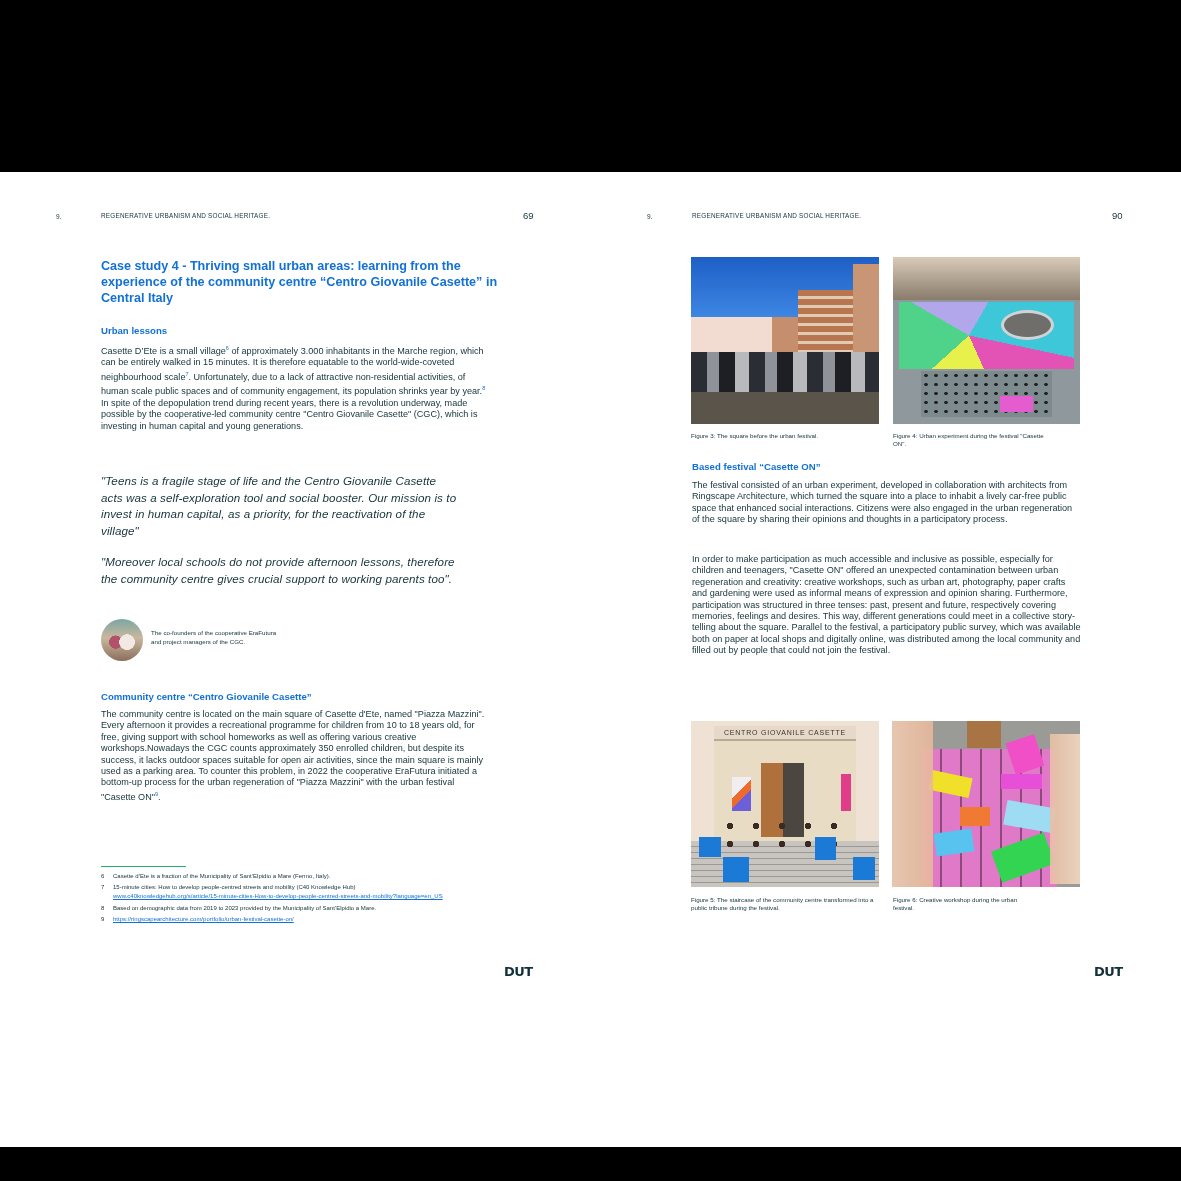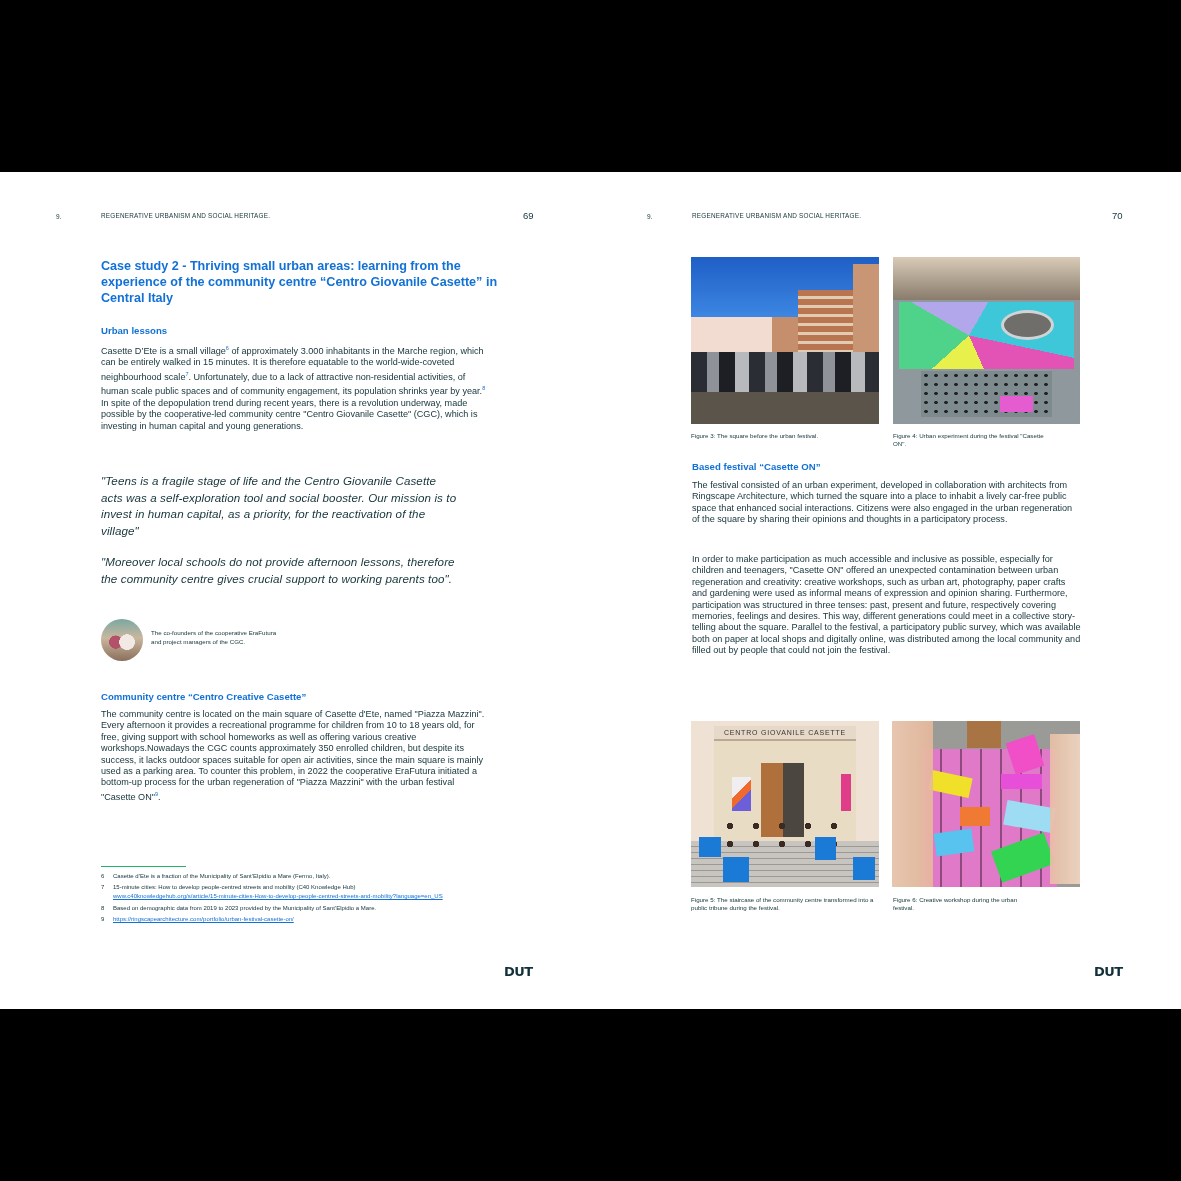--- a/index.html
+++ b/index.html
@@ -1,19 +1,19 @@
 <!DOCTYPE html>
 <html><head>
   <meta charset="utf-8">
   <style>
     * { box-sizing: border-box; margin: 0; padding: 0; }
     html, body { width: 1181px; height: 1181px; background: #000; overflow: hidden; }
     body { position: relative; font-family: "Liberation Sans", sans-serif; color: #15343a; }
 
-    .spread { position: absolute; left: 0; top: 172px; width: 1181px; height: 837px; background: #fff; }
+    .spread { position: absolute; left: 0; top: 172px; width: 1181px; height: 975px; background: #fff; }
     .page { position: absolute; top: 0; height: 837px; width: 590px; }
     .page.left { left: 0; }
     .page.right { left: 590px; }
 
     .running-head { position: absolute; top: 40px; font-size: 6.4px; letter-spacing: 0.2px; color: #16343a; text-transform: uppercase; }
     .chapter-num { position: absolute; top: 41px; font-size: 6.5px; color: #16343a; }
     .page-num { position: absolute; top: 38px; font-size: 9.5px; color: #16343a; }
 
     .left .chapter-num { left: 56px; }
     .left .running-head { left: 101px; }
@@ -107,35 +107,35 @@
 </head>
 <body>
 
 <div class="spread">
 
   <div class="page left">
     <span class="chapter-num">9.</span>
     <span class="running-head">REGENERATIVE URBANISM AND SOCIAL HERITAGE.</span>
     <span class="page-num">69</span>
 
-    <h1 class="title">Case study 2 - Thriving small urban areas: learning from the experience of the community centre “Centro Giovanile Casette” in Central Italy</h1>
+    <h1 class="title">Case study 4 - Thriving small urban areas: learning from the experience of the community centre “Centro Giovanile Casette” in Central Italy</h1>
 
     <h2 class="h2" style="left:101px; top:153px;">Urban lessons</h2>
     <p class="body" style="left:101px; top:171px; width:385px;"><span>Casette D’Ete is a small village</span><sup>6</sup><span> of approximately 3.000 inhabitants in the Marche region, which can be entirely walked in 15 minutes. It is therefore equatable to the world-wide-coveted neighbourhood scale</span><sup>7</sup><span>. Unfortunately, due to a lack of attractive non-residential activities, of human scale public spaces and of community engagement, its population shrinks year by year.</span><sup>8</sup><span> In spite of the depopulation trend during recent years, there is a revolution underway, made possible by the cooperative-led community centre "Centro Giovanile Casette" (CGC), which is investing in human capital and young generations.</span></p>
 
     <p class="quote" style="top:301px;">"Teens is a fragile stage of life and the Centro Giovanile Casette acts was a self-exploration tool and social booster. Our mission is to invest in human capital, as a priority, for the reactivation of the village"</p>
     <p class="quote" style="top:382px;">"Moreover local schools do not provide afternoon lessons, therefore the community centre gives crucial support to working parents too".</p>
 
     <div class="avatar"></div>
     <div class="avatar-caption">
       <div>The co-founders of the cooperative EraFutura</div>
       <div>and project managers of the CGC.</div>
     </div>
 
-    <h2 class="h2" style="left:101px; top:519px;">Community centre “Centro Creative Casette”</h2>
+    <h2 class="h2" style="left:101px; top:519px;">Community centre “Centro Giovanile Casette”</h2>
     <p class="body" style="left:101px; top:537px; width:385px;"><span>The community centre is located on the main square of Casette d'Ete, named "Piazza Mazzini". Every afternoon it provides a recreational programme for children from 10 to 18 years old, for free, giving support with school homeworks as well as offering various creative workshops.Nowadays the CGC counts approximately 350 enrolled children, but despite its success, it lacks outdoor spaces suitable for open air activities, since the main square is mainly used as a parking area. To counter this problem, in 2022 the cooperative EraFutura initiated a bottom-up process for the urban regeneration of "Piazza Mazzini" with the urban festival "Casette ON"</span><sup>9</sup><span>.</span></p>
 
     <div class="fn-rule"></div>
     <div class="footnotes">
       <div class="fn">
         <span class="fn-num">6</span>
         <span>Casette d’Ete is a fraction of the Municipality of Sant’Elpidio a Mare (Fermo, Italy).</span>
       </div>
       <div class="fn">
         <span class="fn-num">7</span>
@@ -153,21 +153,21 @@
         <a class="fn-link">https://ringscapearchitecture.com/portfolio/urban-festival-casette-on/</a>
       </div>
     </div>
 
     <div class="logo">DUT</div>
   </div>
 
   <div class="page right">
     <span class="chapter-num">9.</span>
     <span class="running-head">REGENERATIVE URBANISM AND SOCIAL HERITAGE.</span>
-    <span class="page-num">70</span>
+    <span class="page-num">90</span>
 
     <div class="photo p3" title="parked cars in the square">
       <div class="sky"></div>
       <div class="bld2"></div>
       <div class="bld3"></div>
       <div class="cars"></div>
     </div>
     <div class="caption" style="left:101px; top:260px; width:188px;">Figure 3: The square before the urban festival.</div>
 
     <div class="photo p4" title="painted square with fountain and crowd">

